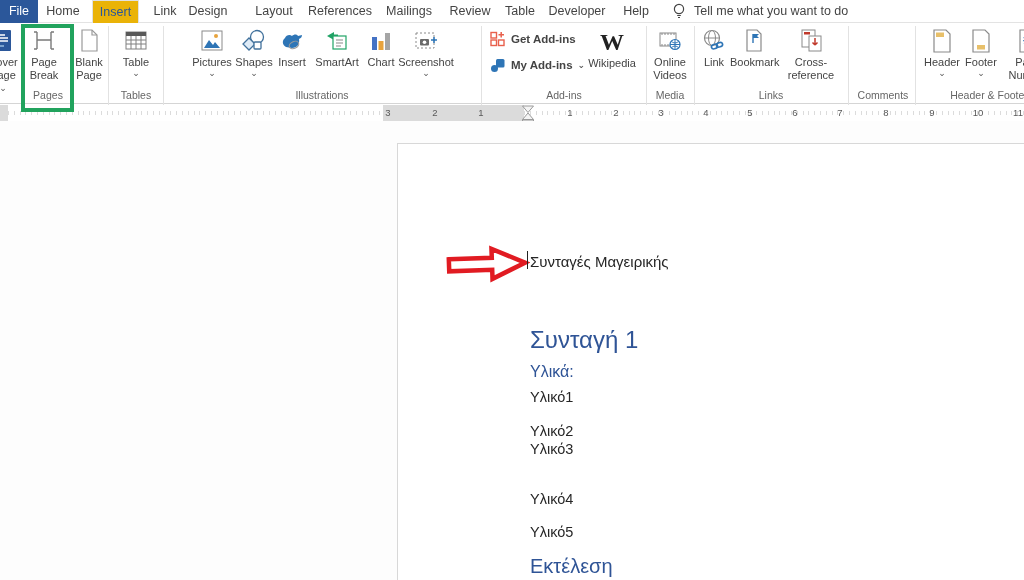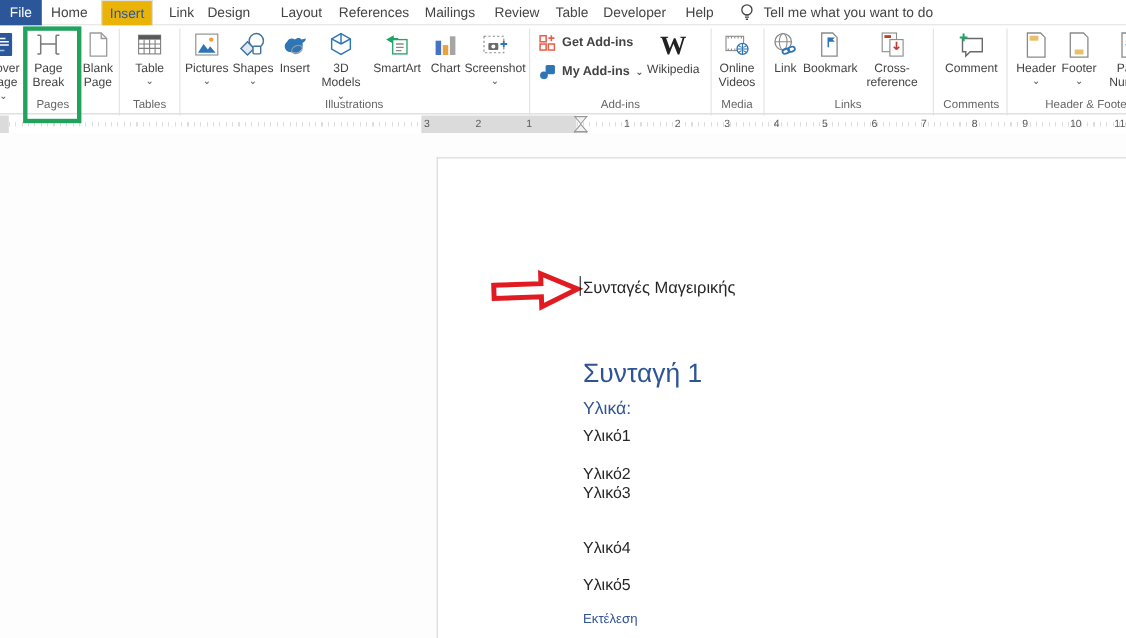--- a/index.html
+++ b/index.html
@@ -51,21 +51,21 @@
   
   #doc { position:absolute; top:121px; left:0; width:1024px; height:459px; background:#FDFDFD; }
   #page { position:absolute; top:22px; left:397px; width:640px; height:437px; background:#fff;
           border-left:1px solid #D8D8D8; border-top:1px solid #D8D8D8; }
   .dline { position:absolute; white-space:nowrap; color:#262626; }
   #doc-title { top:132px; left:530px; font-size:15px; }
   #cursor { position:absolute; top:130px; left:527px; width:1px; height:18px; background:#222; }
   #doc-h1 { top:205px; left:530px; font-size:24px; color:#2F5496; font-weight:300; }
   #doc-h2a { top:242px; left:530px; font-size:16px; color:#2F5496; }
   .ing { left:530px; font-size:14.5px; }
-  #doc-h2b { top:434px; left:530px; font-size:12px; color:#2F5496; }
+  #doc-h2b { top:434px; left:530px; font-size:20px; color:#2F5496; }
   #arrow { position:absolute; top:124px; left:446px; }
 
   svg { display:block; }
 </style>
 </head>
 <body>
 
 <div id="menubar">
   <div id="file-tab">File</div>
   <span class="mtab" style="left:63px">Home</span>
@@ -183,32 +183,20 @@
         <span class="ic">
           <svg width="26" height="26" viewBox="0 0 26 26">
               <path d="M7 19 c-4-2 -4-7 -1-9 c1-3 5-4 7-2 c2-2 5-2 6 0 l4-1 c0 2-1 3-3 4 c1 5-2 9-7 9 z" fill="#2E75B6"></path>
               <ellipse cx="15" cy="17" rx="5" ry="3.4" fill="none" stroke="#9A9A9A" stroke-width="1.1" transform="rotate(-25 15 17)"></ellipse>
             </svg>
         </span>
         <div class="lblwrap" style="width:36px">
           <span>Insert</span>
         </div>
       </div>
-      <div class="rb-btn" style="width:48px">
-        <span class="ic">
-          <svg width="26" height="26" viewBox="0 0 26 26">
-              <path d="M13 2.5 l8.5 4.8 v9.4 L13 21.5 l-8.5-4.8 V7.3 z" fill="#fff" stroke="#2E75B6" stroke-width="1.3"></path>
-              <path d="M13 2.5 V12 M13 12 l8.5-4.7 M13 12 l-8.5-4.7" fill="none" stroke="#2E75B6" stroke-width="1.3"></path>
-            </svg>
-        </span>
-        <div class="lblwrap" style="width:40px">
-          <span>3D Models</span>
-          <span class="chev">⌄</span>
-        </div>
-      </div>
       <div class="rb-btn" style="width:54px">
         <span class="ic">
           <svg width="26" height="26" viewBox="0 0 26 26">
               <path d="M3 8 l7-4 v2.5 h4 v3 h-4 V12 z" fill="#21A366"></path>
               <rect x="9" y="8" width="13" height="13" fill="#fff" stroke="#21A366" stroke-width="1.2"></rect>
               <path d="M12 12h7M12 15h7M12 18h5" stroke="#8A8A8A" stroke-width="1.2"></path>
             </svg>
         </span>
         <div class="lblwrap" style="width:54px">
           <span>SmartArt</span>
@@ -337,33 +325,20 @@
         <div class="lblwrap" style="width:62px">
           <span>Cross-reference</span>
         </div>
       </div>
     </div>
     <div class="grp-lbl">Links</div>
   </div>
   <div class="sep" style="left:848px"></div>
 
   <div class="grp" style="left:852px;width:62px">
-    <div class="grp-row">
-      <div class="rb-btn" style="width:60px">
-        <span class="ic">
-          <svg width="28" height="26" viewBox="0 0 28 26">
-              <path d="M6 7 h18 v12 h-11 l-4 4 v-4 h-3 z" fill="#fff" stroke="#6A6A6A" stroke-width="1.3"></path>
-              <path d="M7 2.5 v7 M3.5 6 h7" stroke="#21A366" stroke-width="1.8"></path>
-            </svg>
-        </span>
-        <div class="lblwrap" style="width:60px">
-          <span>Comment</span>
-        </div>
-      </div>
-    </div>
     <div class="grp-lbl">Comments</div>
   </div>
   <div class="sep" style="left:915px"></div>
 
   <div class="grp" style="left:919px;width:140px">
     <div class="grp-row">
       <div class="rb-btn" style="width:40px">
         <span class="ic">
           <svg width="26" height="26" viewBox="0 0 26 26">
               <path d="M5 2 h12 l4 4 v18 h-16 z" fill="#fff" stroke="#8A8A8A" stroke-width="1.2"></path>

